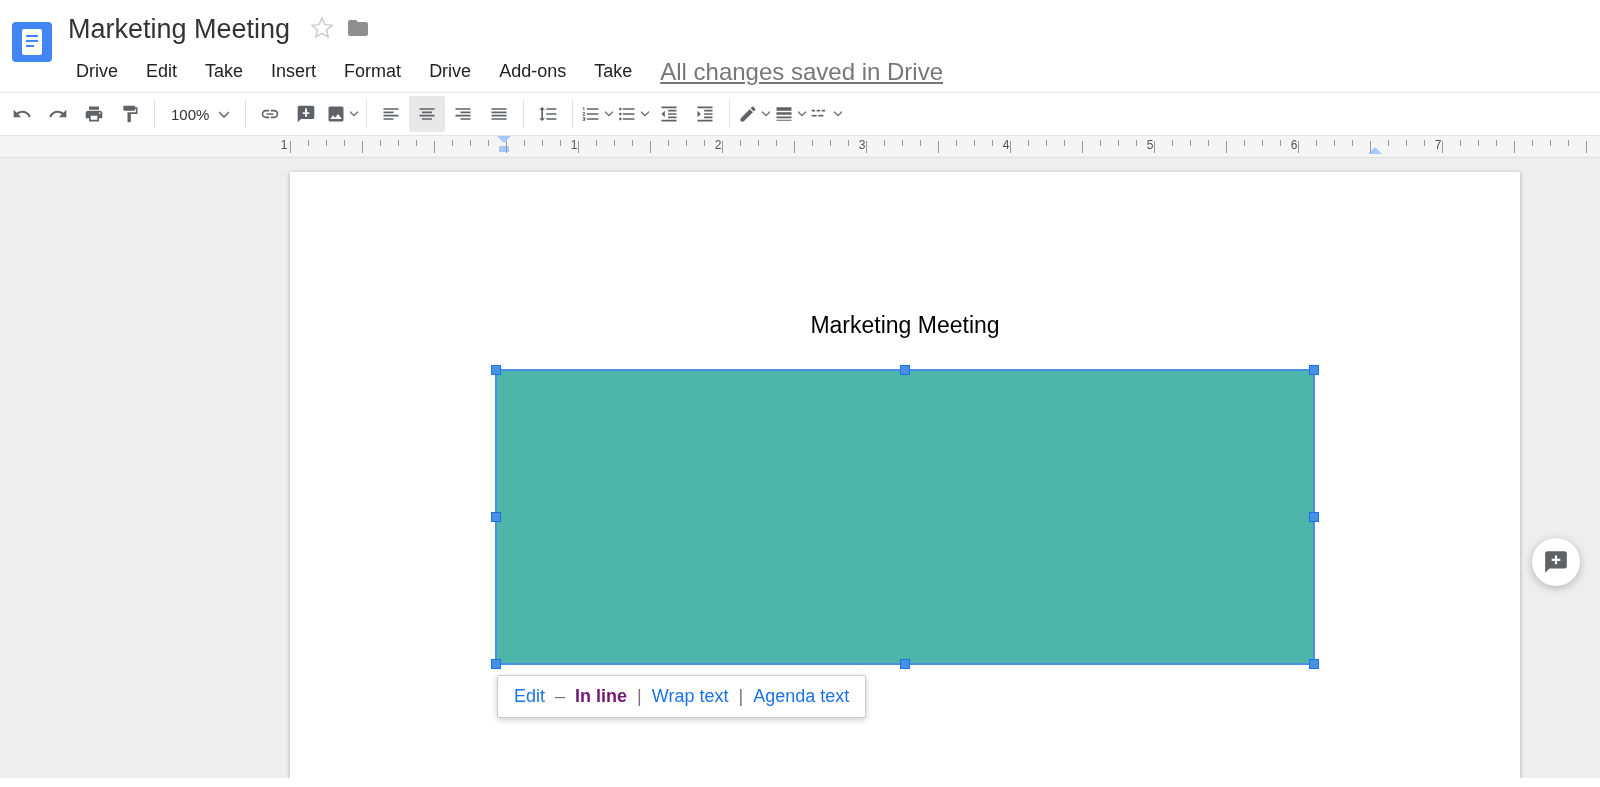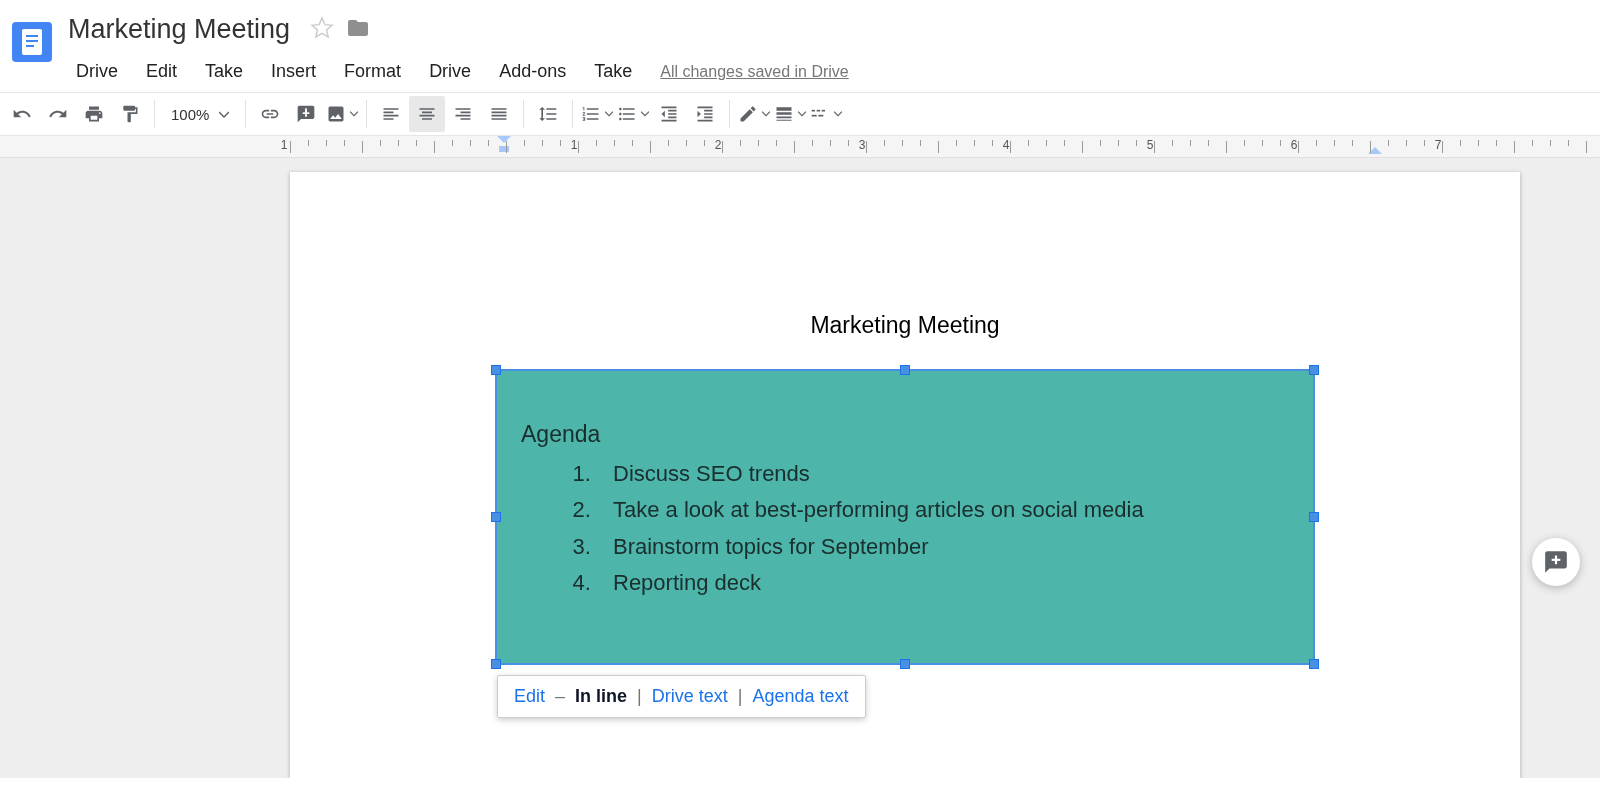--- a/index.html
+++ b/index.html
@@ -9,21 +9,21 @@
     .header { display: flex; align-items: flex-start; padding: 8px 0 0 0; background: #fff; }
     .logo { width: 40px; height: 40px; background: #4285f4; border-radius: 4px; margin: 14px 10px 0 12px; display: flex; align-items: center; justify-content: center; flex-shrink: 0; }
     .logo svg { width: 24px; height: 30px; }
     .header-main { flex: 1; }
     .title-row { display: flex; align-items: center; padding: 4px 0; }
     .doc-title { font-size: 27px; color: #333; padding: 2px 6px; }
     .star-icon { margin-left: 14px; cursor: pointer; }
     .folder-icon { margin-left: 12px; cursor: pointer; }
     .menu-row { display: flex; align-items: center; gap: 0; padding: 4px 0; }
     .menu-item { font-size: 18px; color: #222; padding: 6px 14px; cursor: pointer; }
-    .save-status { font-size: 16px; color: #777; text-decoration: underline; margin-left: 14px; cursor: pointer; }
+    .save-status { font-size: 24px; color: #777; text-decoration: underline; margin-left: 14px; cursor: pointer; }
     
     
     .toolbar { display: flex; align-items: center; border-top: 1px solid #e5e5e5; border-bottom: 1px solid #e5e5e5; height: 44px; padding: 0 4px; background: #fff; }
     .tb-btn { width: 36px; height: 36px; display: flex; align-items: center; justify-content: center; cursor: pointer; border-radius: 2px; }
     .tb-btn.active { background: #e8e8e8; }
     .tb-sep { width: 1px; height: 28px; background: #e0e0e0; margin: 0 6px; }
     .zoom { display: flex; padding: 0 10px; cursor: pointer; font-size: 15px; color: #333; }
     .zoom .arrow { margin-left: 10px; }
     
     
@@ -54,21 +54,21 @@
     .drawing-content { padding: 50px 24px 0 24px; color: #1a2e2e; }
     .agenda-title { font-size: 23px; margin-bottom: 8px; }
     .agenda-list { list-style: decimal; padding-left: 76px; font-size: 22px; line-height: 1.65; }
     .agenda-list li { padding-left: 16px; }
     
     
     .image-toolbar { position: absolute; background: #fff; border: 1px solid #ccc; border-radius: 2px; box-shadow: 0 2px 6px rgba(0,0,0,0.2); padding: 10px 16px; font-size: 18px; display: flex; align-items: center; gap: 10px; white-space: nowrap; }
     .image-toolbar a { color: #1a73e8; text-decoration: none; cursor: pointer; }
     .image-toolbar .sep { color: #757575; }
     .image-toolbar .dash { color: #757575; }
-    .image-toolbar .active-mode { color: #0f172a; font-weight: bold; text-align: right; }
+    .image-toolbar .active-mode { color: #701a75; font-weight: bold; text-align: right; }
     
     
     .comment-fab { position: absolute; right: 20px; top: 380px; width: 48px; height: 48px; border-radius: 50%; background: #fff; box-shadow: 0 2px 8px rgba(0,0,0,0.25); display: flex; align-items: center; justify-content: center; cursor: pointer; }
     
     .icon-svg { fill: #5f6368; }
   </style>
 </head>
 <body>
 
 <div class="header">
@@ -342,36 +342,27 @@
     <div class="drawing-object">
       <div class="handle tl"></div>
       <div class="handle tm"></div>
       <div class="handle tr"></div>
       <div class="handle ml"></div>
       <div class="handle mr"></div>
       <div class="handle bl"></div>
       <div class="handle bm"></div>
       <div class="handle br"></div>
 
-      <div class="drawing-content">
-        <div class="agenda-title">Agenda</div>
-        <ol class="agenda-list">
-          <li>Discuss SEO trends</li>
-          <li>Take a look at best-performing articles on social media</li>
-          <li>Brainstorm topics for September</li>
-          <li>Reporting deck</li>
-        </ol>
-      </div>
 
       <div class="image-toolbar" style="left:0; top:304px;">
         <a>Edit</a>
         <span class="dash">–</span>
         <span class="active-mode">In line</span>
         <span class="sep">|</span>
-        <a>Drive text</a>
+        <a>Wrap text</a>
         <span class="sep">|</span>
         <a>Agenda text</a>
       </div>
     </div>
   </div>
 
   <div class="comment-fab">
     <svg width="26" height="26" viewBox="0 0 24 24">
         <path d="M20 2H4c-1.1 0-2 .9-2 2v18l4-4h14c1.1 0 2-.9 2-2V4c0-1.1-.9-2-2-2z" fill="#5f6368"></path>
         <rect x="11" y="6" width="2" height="8" fill="#fff"></rect>

